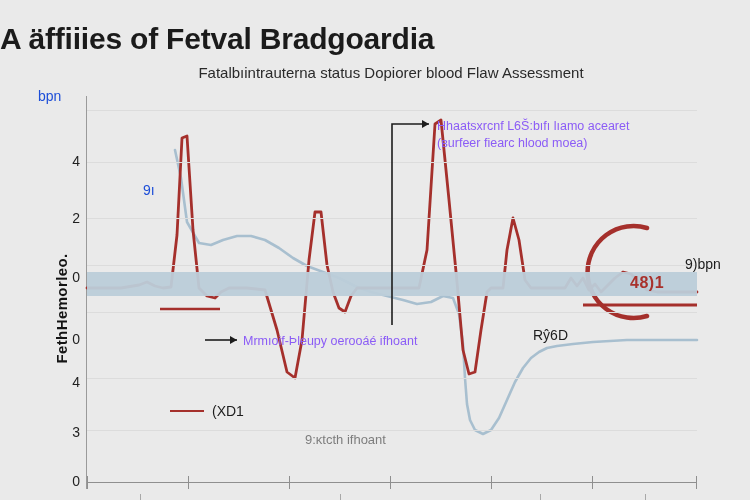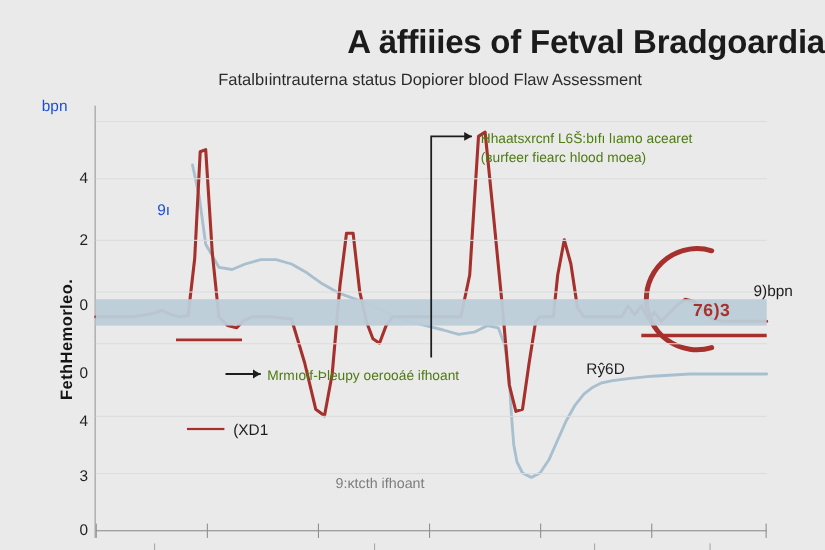--- a/index.html
+++ b/index.html
@@ -15,21 +15,21 @@
     overflow: hidden;
     font-family: "Liberation Sans", sans-serif;
     -webkit-font-smoothing: antialiased;
   }
   
   #title {
     position: absolute;
     left: 0;
     top: 22px;
     width: 750px;
-    text-align: right;
+    text-align: left;
     font-size: 30px;
     font-weight: bold;
     color: #1b1b1b;
     letter-spacing: -0.2px;
     white-space: nowrap;
   }
   #subtitle {
     position: absolute;
     left: 0;
     top: 64px;
@@ -128,21 +128,21 @@
     position: absolute;
     top: 494px;
     width: 1px;
     height: 6px;
     background: #a8a8a8;
   }
   
   .anno-text {
     position: absolute;
     font-size: 12.5px;
-    color: #4d7c0f;
+    color: #8b5cf6;
     white-space: nowrap;
     line-height: 1.35;
   }
   .anno-text.blurry {
     filter: blur(0.35px);
   }
   #anno1 {
     left: 437px;
     top: 118px;
   }
@@ -181,21 +181,21 @@
     font-size: 16px;
     font-weight: bold;
     color: #a8312c;
     white-space: nowrap;
     letter-spacing: 0.5px;
   }
   
   #legend {
     position: absolute;
     left: 170px;
-    top: 382px;
+    top: 403px;
     display: flex;
     align-items: center;
     gap: 8px;
   }
   #legend-swatch {
     width: 34px;
     height: 2.5px;
     background: #a5302c;
   }
   #legend-label {
@@ -270,21 +270,21 @@
   <div class="anno-text blurry" id="anno1">
     <div>Hhaatsxrcnf L6Š:bıfı lıamo acearet</div>
     <div>(ʙurfeer fiearc hlood moea)</div>
   </div>
 
   <div class="anno-text blurry" id="anno2">Μrmıoif-Þleupy oerooáé ifhoant</div>
 
   <div id="marker9">9ı</div>
   <div id="rid-label">Rŷ6D</div>
   <div id="bpm-right">9)bpn</div>
-  <div id="value-right">76)3</div>
+  <div id="value-right">48)1</div>
 
   <div id="legend">
     <div id="legend-swatch"></div>
     <div id="legend-label">(XD1</div>
   </div>
   <div id="sig-label">9:ĸtcth ifhoant</div>
 
   <div id="xaxis"></div>
   <div class="xtick" style="left:87px"></div>
   <div class="xtick" style="left:188px"></div>

